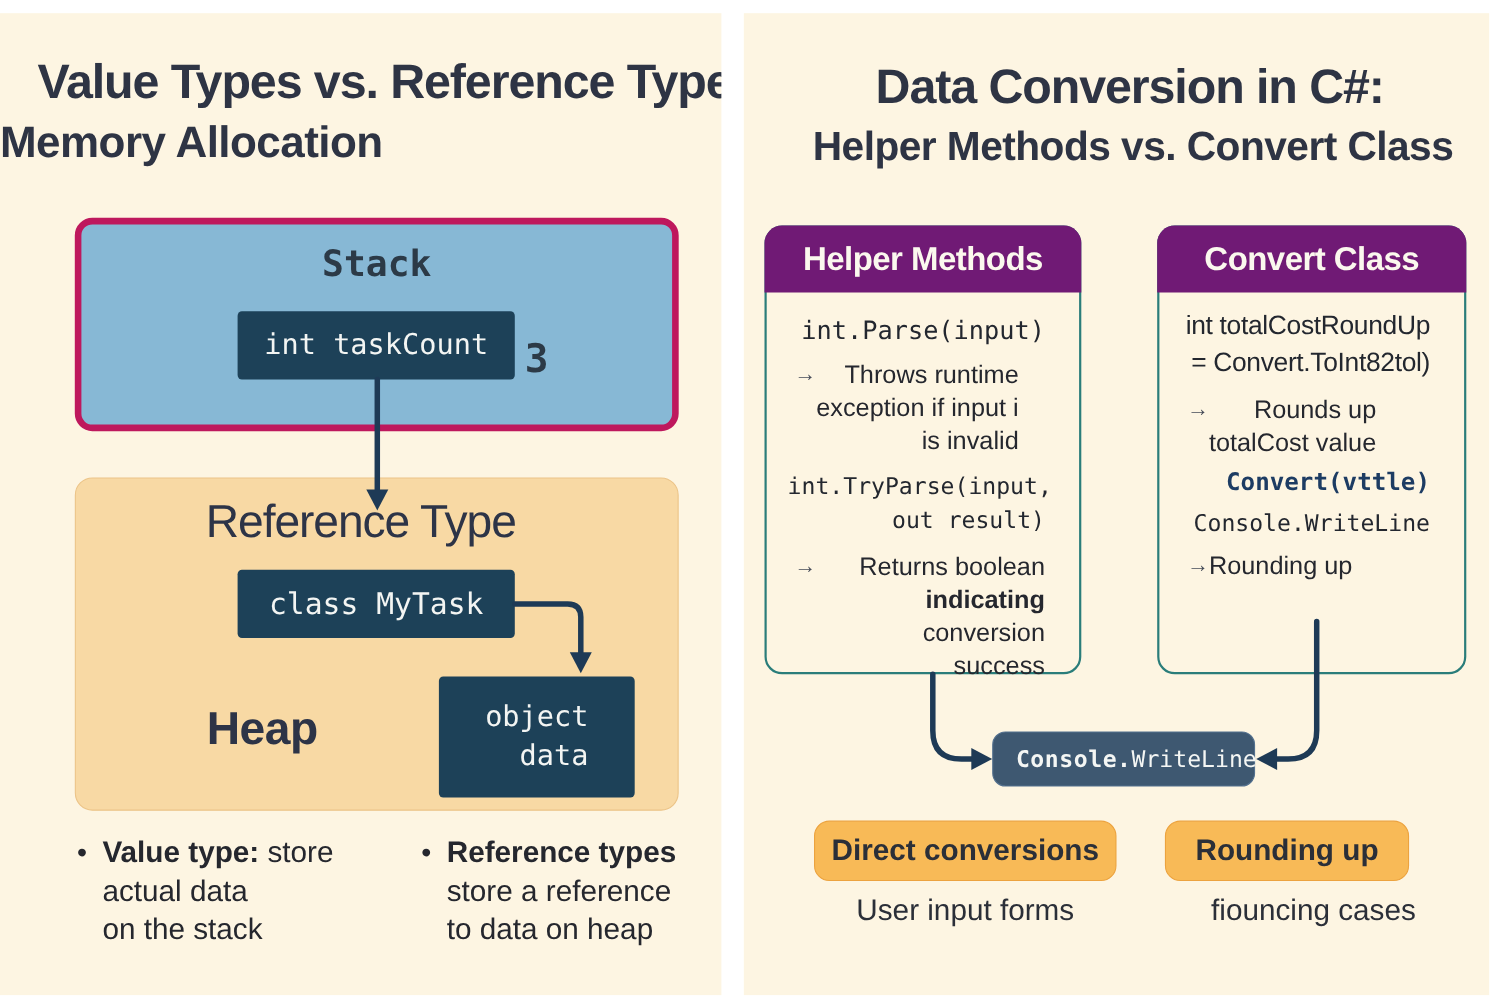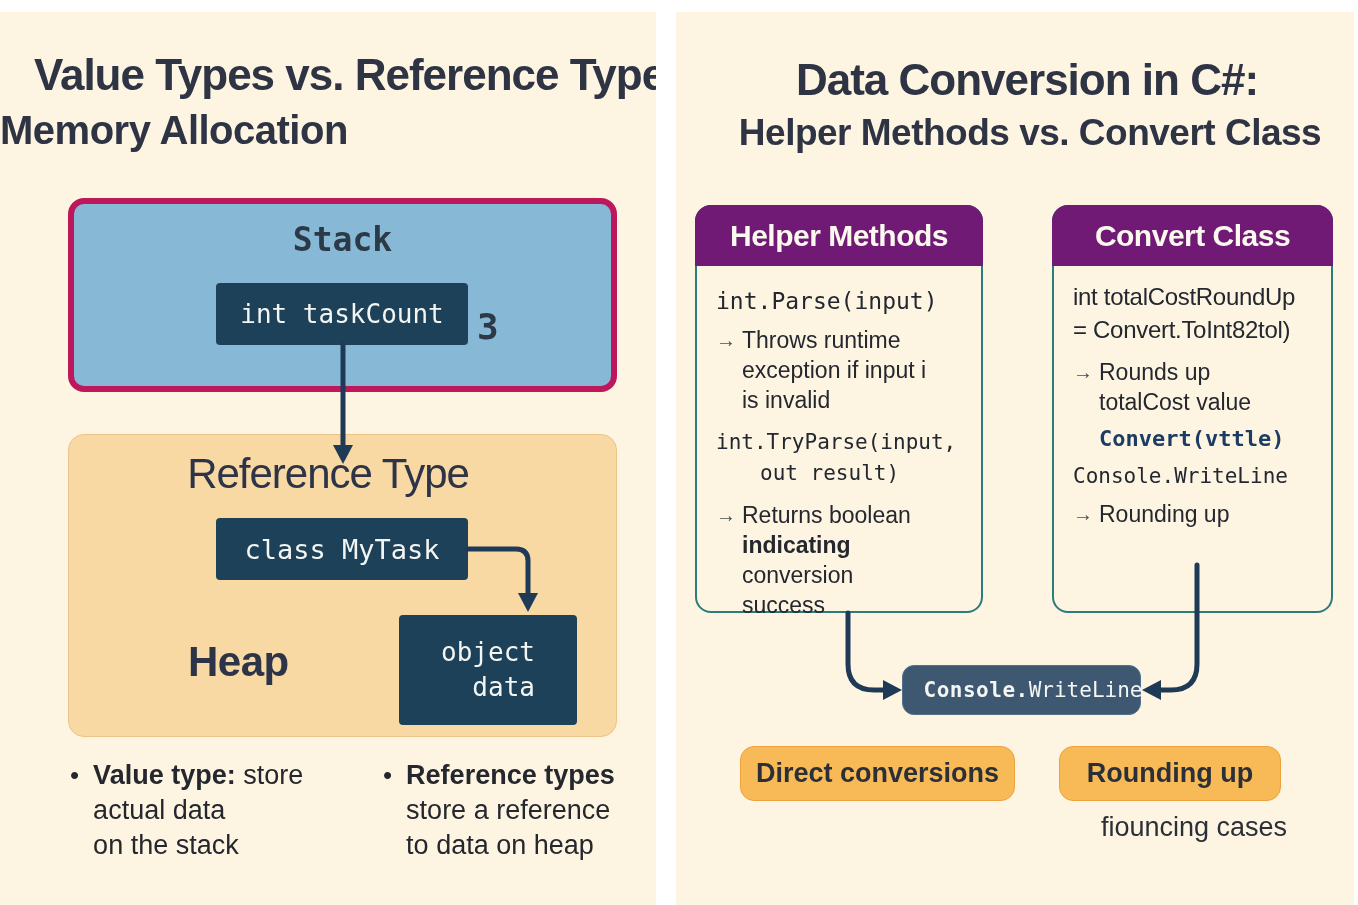--- a/index.html
+++ b/index.html
@@ -49,21 +49,21 @@
   
   #rp-title { left:0; top:43px; width:702px; text-align:center; }
   #rp-sub   { left:0; top:100px; width:708px; text-align:center; font-size:37px; font-weight:600; letter-spacing:-0.5px; color:#2e3444; }
 
   .card { position:absolute; top:193px; height:408px; background:#fdf5e2;
           border:2px solid #2a7d7a; border-radius:16px; }
   #helper-card  { left:19px;  width:288px; }
   #convert-card { left:376px; width:281px; }
   .card-header { height:61px; margin:-2px -2px 0 -2px; background:#701a75; border-radius:16px 16px 0 0;
                  color:#fbf8ee; font-weight:bold; font-size:30px; text-align:center; line-height:61px; letter-spacing:-0.5px; }
-  .card-body { padding:14px 31px 0 19px; }
+  .card-body { padding:14px 31px 0 19px;text-align:right; }
 
   .code  { font-family:"DejaVu Sans Mono", monospace; color:#23272f; }
   .note  { display:flex; color:#25272e; font-size:23px; line-height:30px; margin-top:11px; }
   .note .arr { width:26px; flex:none; color:#454b58; font-size:20px; line-height:30px; }
 
   #hm-code1 { font-size:23px; margin-top:8px; }
   #hm-code2 { font-size:21px; line-height:31px; margin-top:12px; }
   #hm-code2 .ind { padding-left:44px; }
   #cc-line1, #cc-line2 { font-size:24px; line-height:33px; color:#23272f; letter-spacing:-0.3px; }
   #cc-code2 { font-size:21px; margin-top:13px; }
@@ -187,18 +187,19 @@
       <polygon points="466,678 485,668 485,688" fill="#1e3a56"></polygon>
     </svg>
 
     <div id="console-box">
       <span class="b">Console.</span>
         <span>WriteLine</span>
     </div>
 
     <div class="pill" id="pill-1">Direct conversions</div>
     <div class="pill" id="pill-2">Rounding up</div>
+    <div class="pill-caption" id="caption-1">User input forms</div>
     <div class="pill-caption" id="caption-2">fiouncing cases</div>
   </div>
 
   <div id="divider"></div>
   <div id="right-edge"></div>
 </div>
 
 </body></html>

